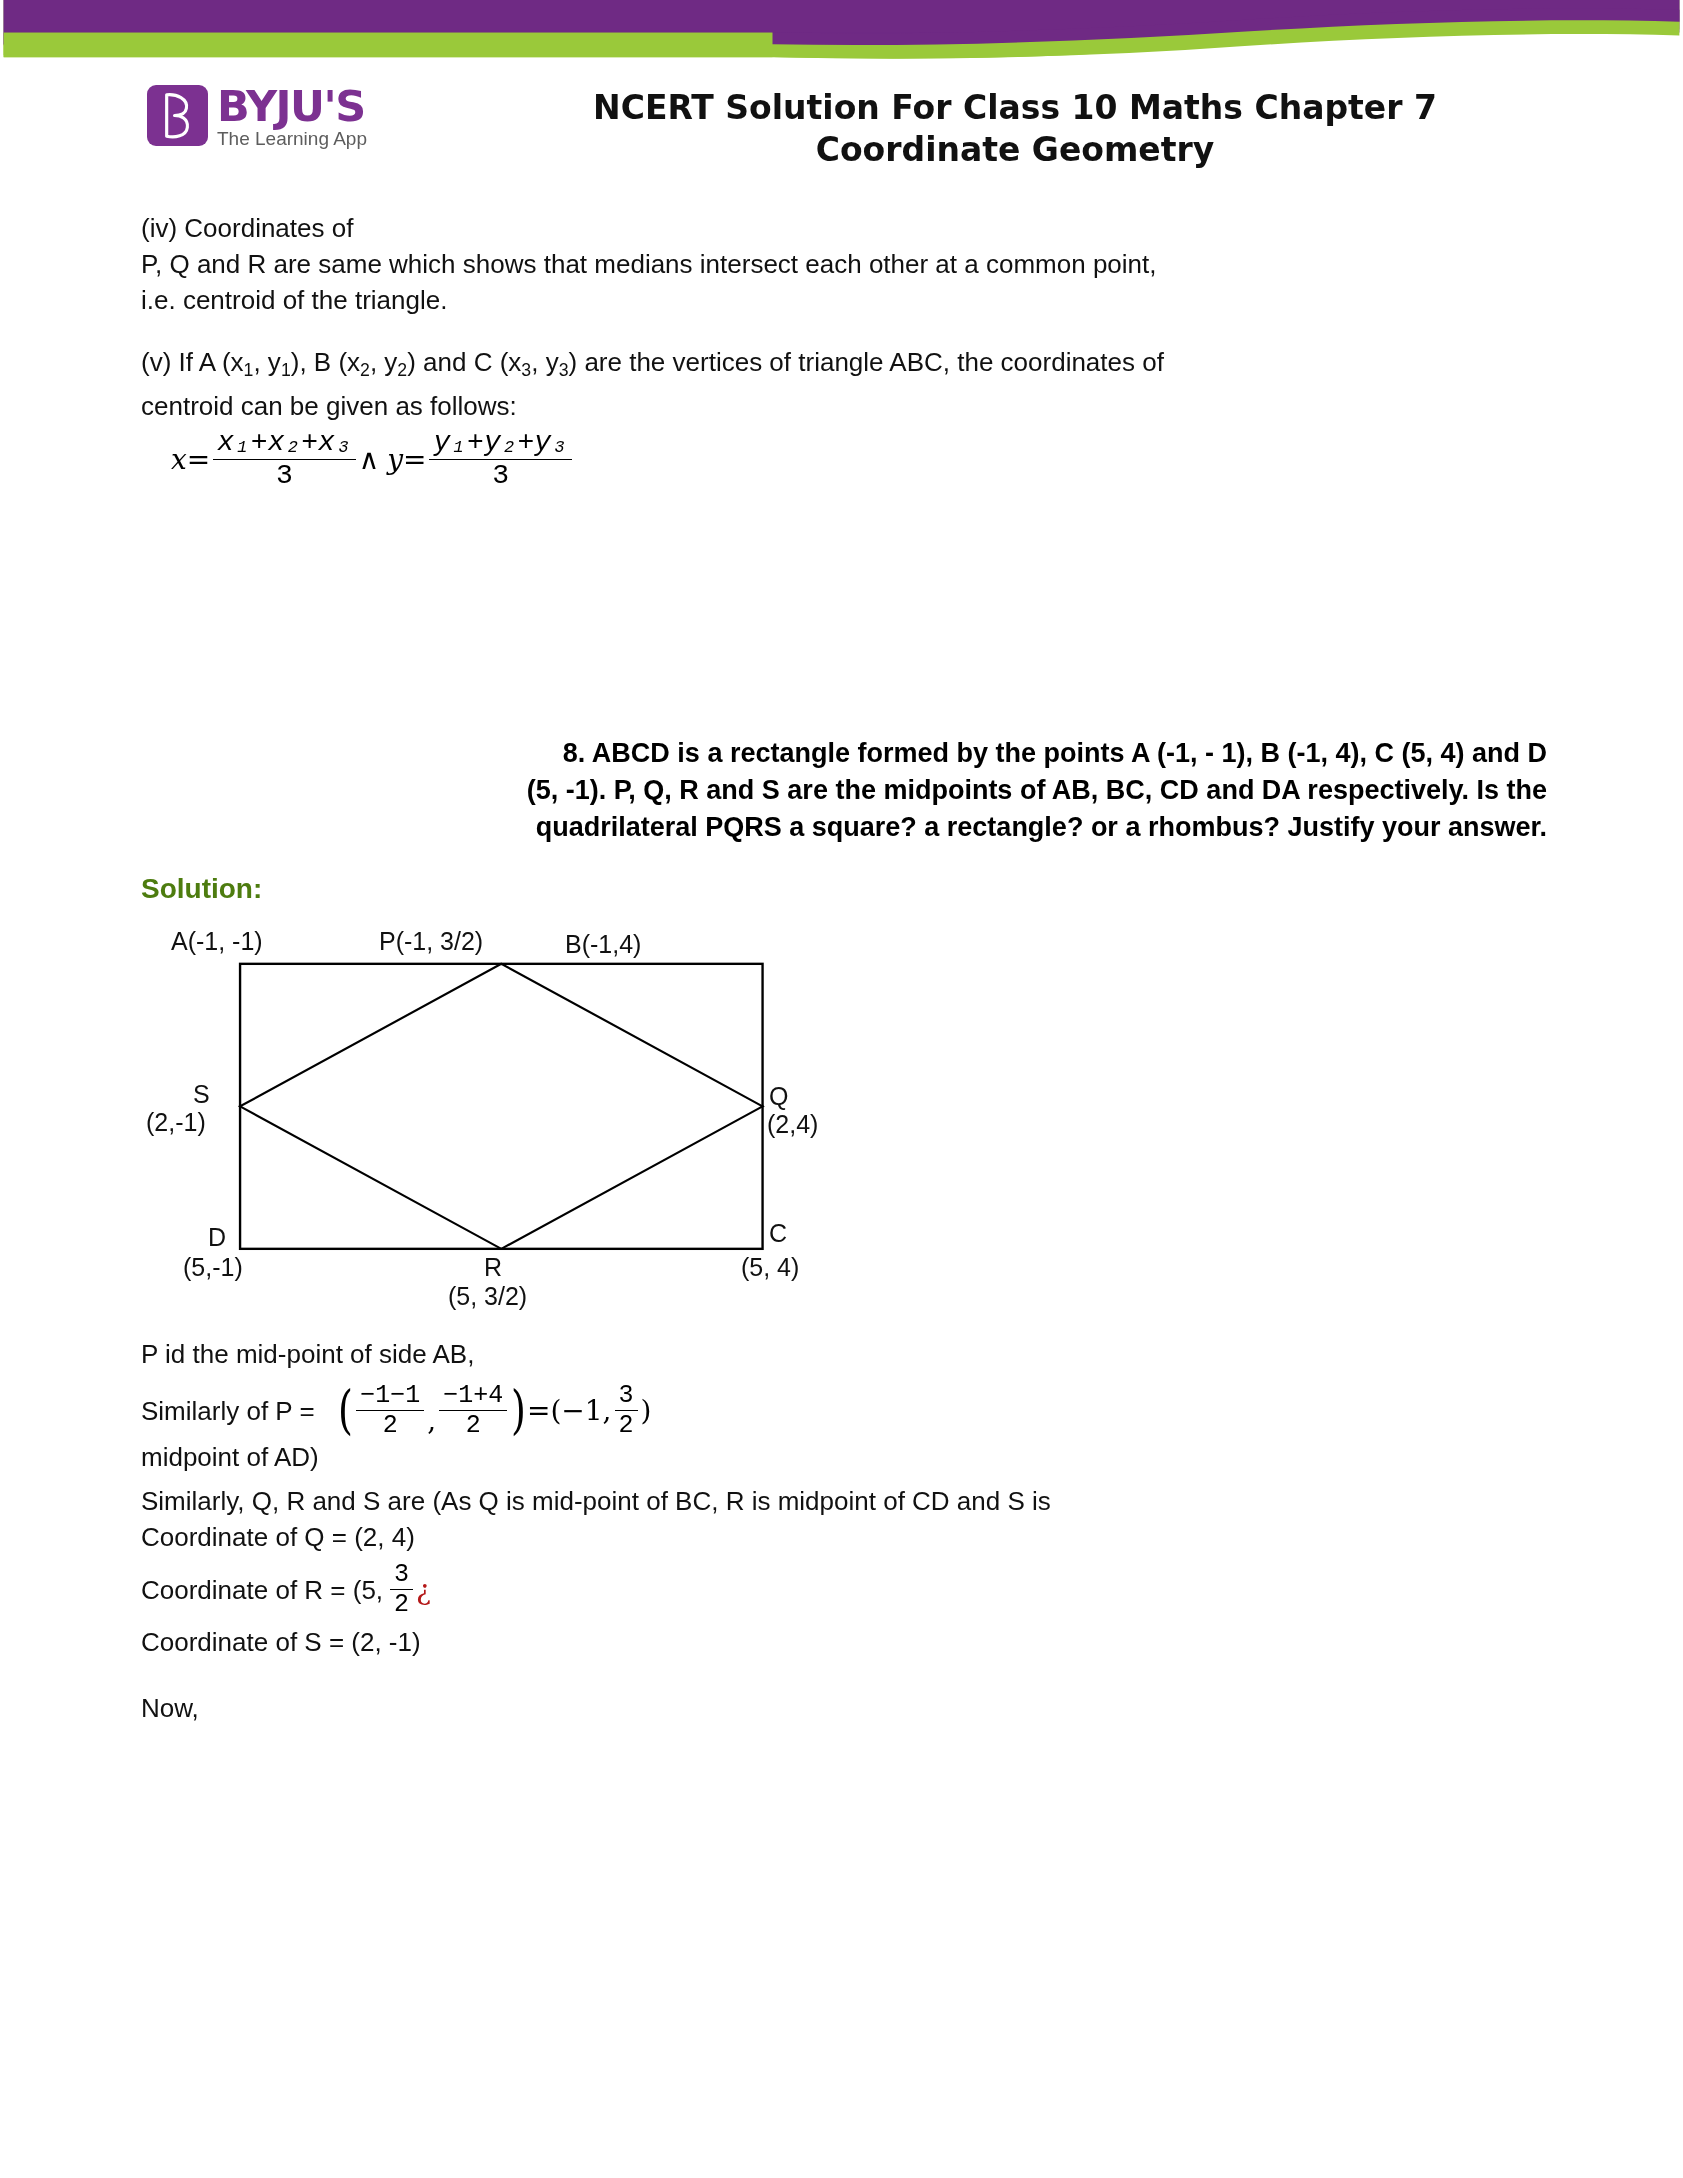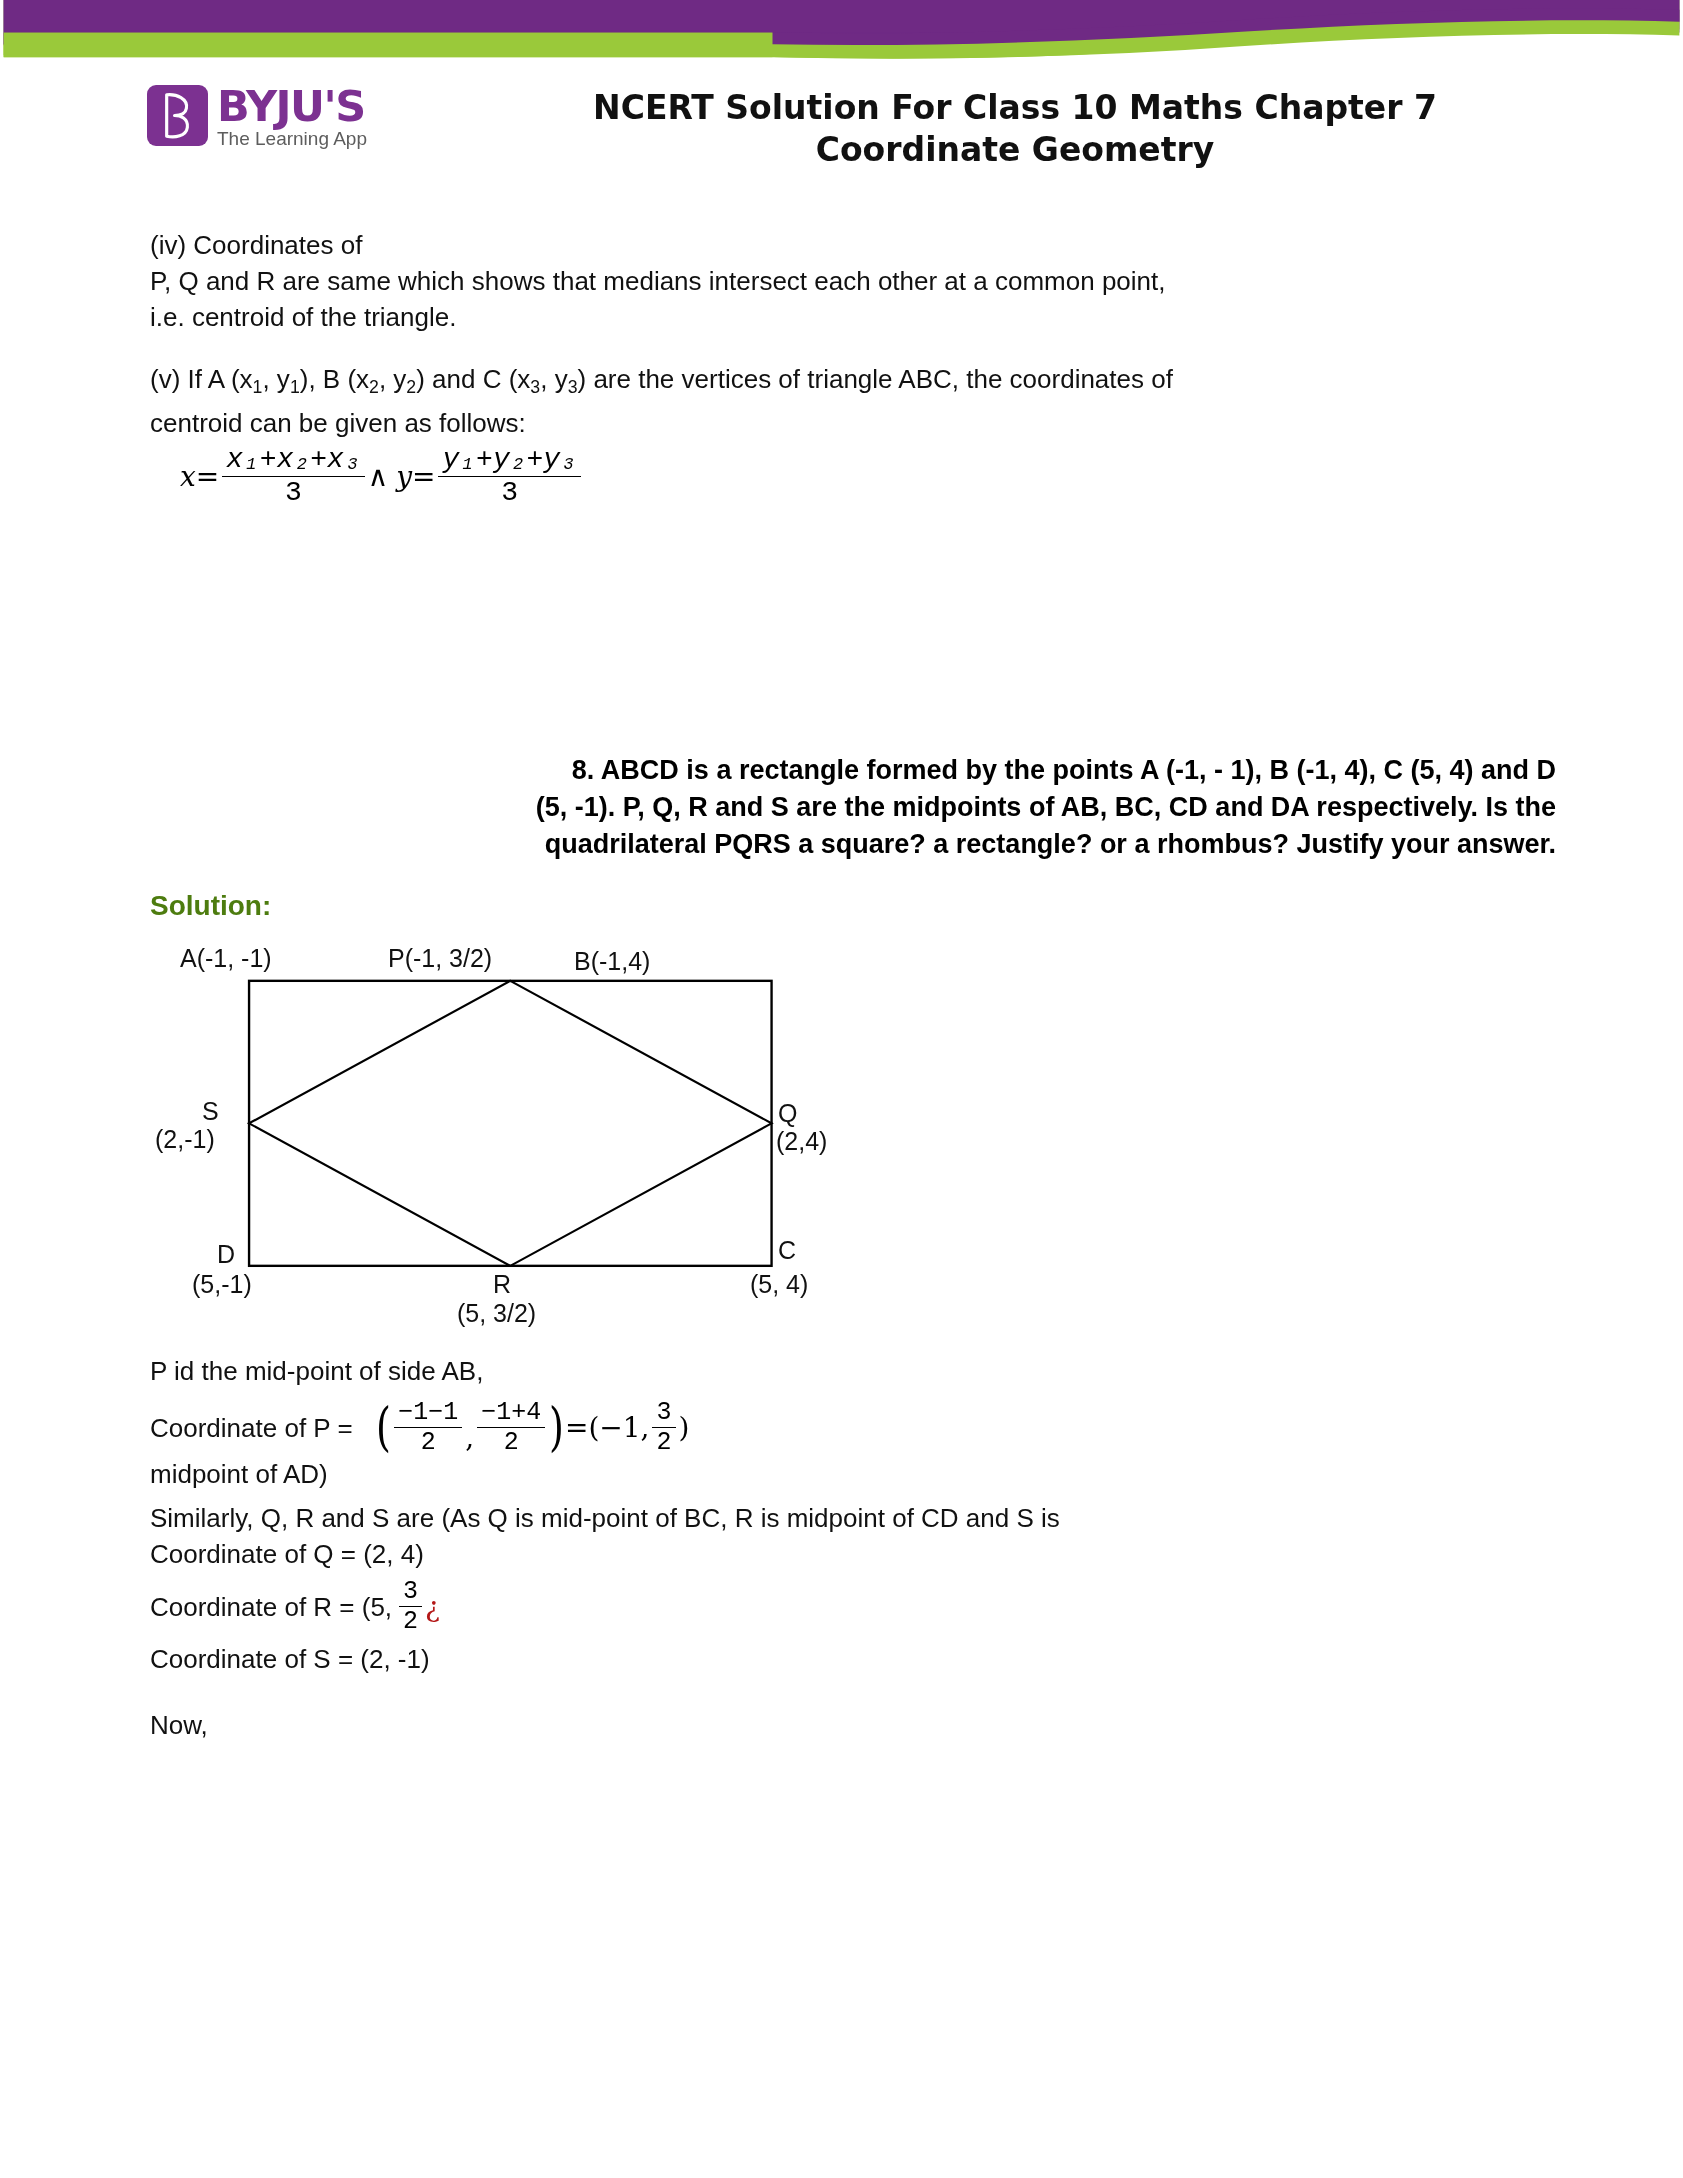--- a/index.html
+++ b/index.html
@@ -75,23 +75,22 @@
     font-family: "DejaVu Sans", sans-serif;
     font-weight: bold;
     font-size: 33px;
     line-height: 42px;
     color: #111;
   }
 
   
   .content {
     position: absolute;
-    left: 150px; top: 210px;
+    left: 141px; top: 210px;
     width: 1406px;
-    margin-top: 17px;
   }
   .para {
     font-size: 26px;
     line-height: 36px;
     color: #111;
     font-family: "Liberation Sans", sans-serif;
   }
   .spacer-sm { height: 26px; }
   .bold-q {
     font-weight: bold;
@@ -267,21 +266,21 @@
 
     <div class="fig-label" style="left:618px; top:297px;">C</div>
     <div class="fig-label" style="left:590px; top:331px;">(5, 4)</div>
   </div>
 
   <div style="height:77px"></div>
 
   <div class="para">P id the mid-point of side AB,</div>
 
   <div class="row-line" style="margin-top:10px">
-    <span class="para">Coordinate of P = </span>
+    <span class="para">Similarly of P = </span>
     <span class="math" style="margin-left:22px;">
       <span class="paren-big">(</span>
       <span class="frac small">
         <span class="num">−1−1</span>
         <span class="den">2</span>
       </span>
       <span style="align-self:flex-end; padding-bottom:2px;">,</span>
       <span class="frac small">
         <span class="num">−1+4</span>
         <span class="den">2</span>

